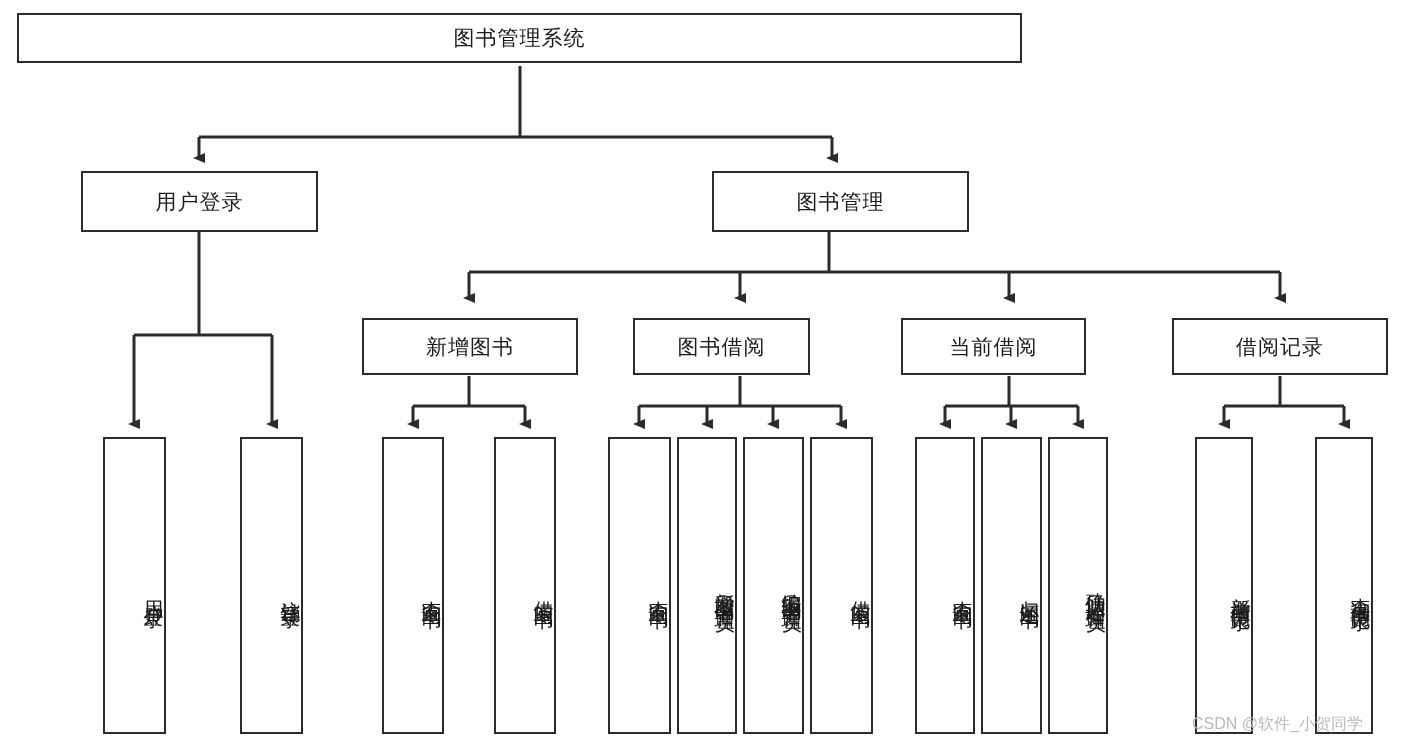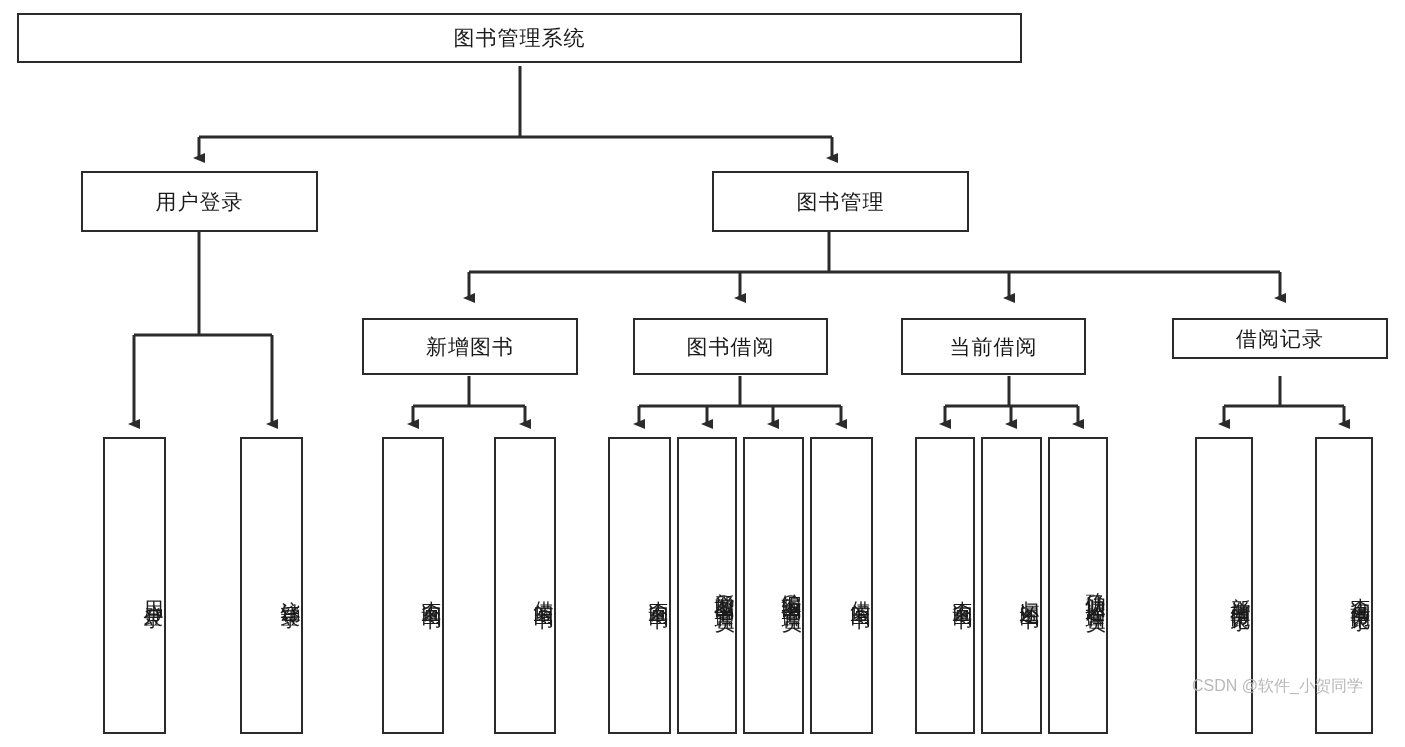--- a/index.html
+++ b/index.html
@@ -28,21 +28,21 @@
     letter-spacing:3px;
     padding-top:10px;
     align-items:flex-start;
     justify-content:center;
     line-height:1;
   }
   .node-label{display:block;white-space:nowrap;}
 
   #watermark{
     position:absolute;
-    left:1192px;top:676px;
+    left:1192px;top:714px;
     font-size:16px;
     color:#b9b9b9;
     white-space:nowrap;
     font-family:"Liberation Sans","DejaVu Sans",sans-serif;
     text-align:right;
   }
 </style>
 </head>
 <body>
 
@@ -105,27 +105,27 @@
   <div class="node-box horiz" style="left:81px;top:171px;width:237px;height:61px;">
     <span class="node-label">用户登录</span>
   </div>
   <div class="node-box horiz" style="left:712px;top:171px;width:257px;height:61px;">
     <span class="node-label">图书管理</span>
   </div>
 
   <div class="node-box horiz" style="left:362px;top:318px;width:216px;height:57px;">
     <span class="node-label">新增图书</span>
   </div>
-  <div class="node-box horiz" style="left:633px;top:318px;width:195px;height:57px;">
+  <div class="node-box horiz" style="left:633px;top:318px;width:177px;height:57px;">
     <span class="node-label">图书借阅</span>
   </div>
   <div class="node-box horiz" style="left:901px;top:318px;width:185px;height:57px;">
     <span class="node-label">当前借阅</span>
   </div>
-  <div class="node-box horiz" style="left:1172px;top:318px;width:216px;height:41px;">
+  <div class="node-box horiz" style="left:1172px;top:318px;width:216px;height:57px;">
     <span class="node-label">借阅记录</span>
   </div>
 
   <div class="node-box vert" style="left:103px;top:437px;width:63px;height:297px;">
     <span class="node-label">用户登录</span>
   </div>
   <div class="node-box vert" style="left:240px;top:437px;width:63px;height:297px;">
     <span class="node-label">注销登录</span>
   </div>
 

